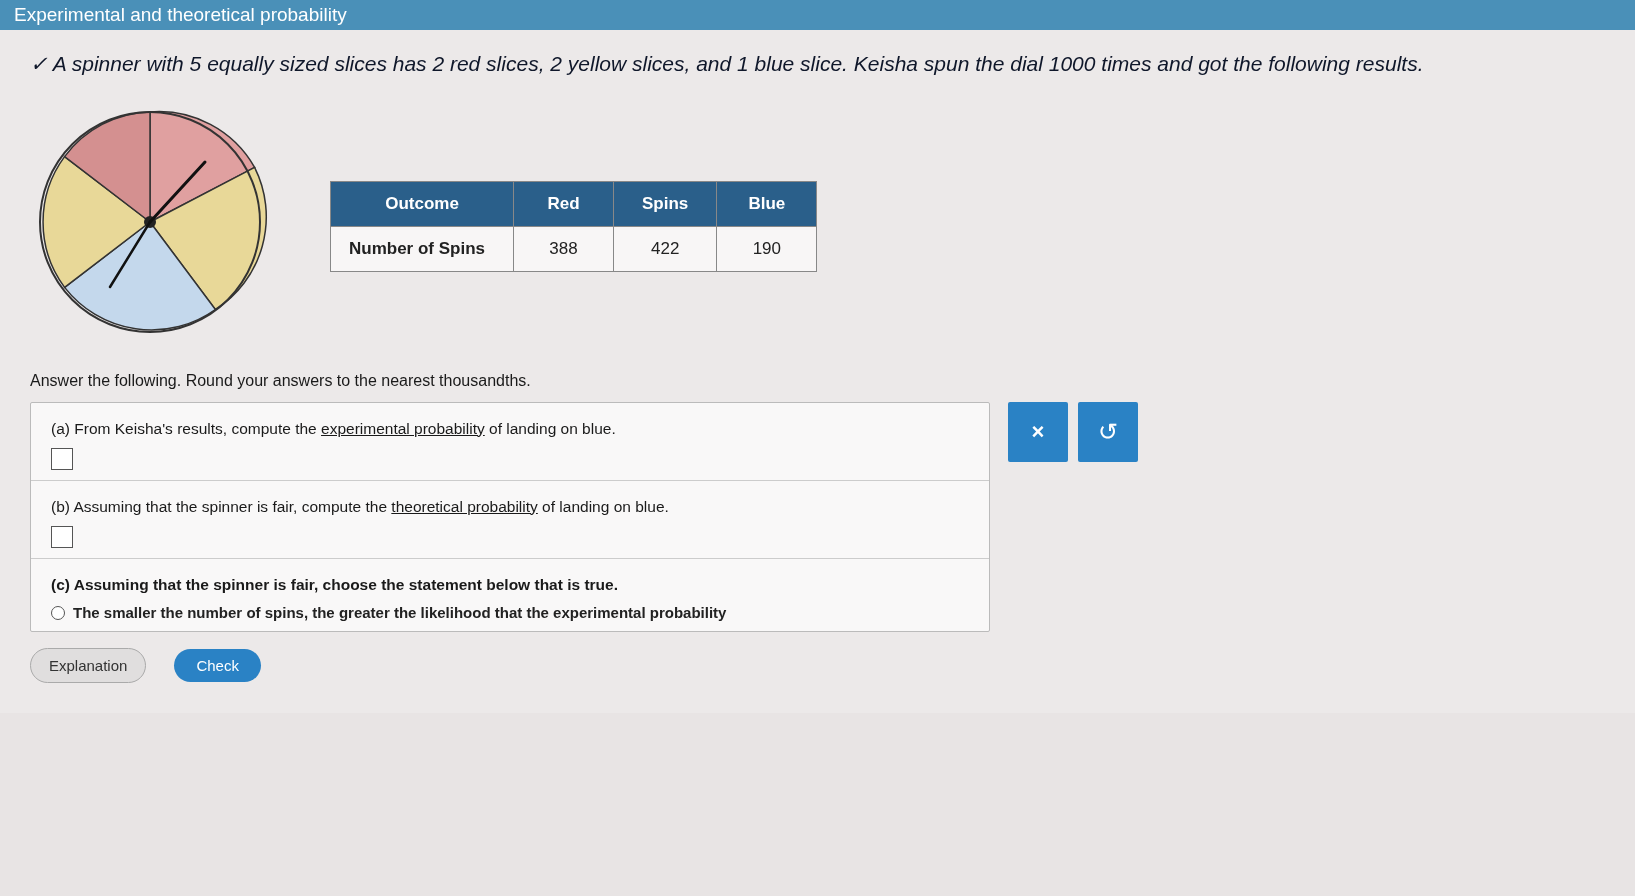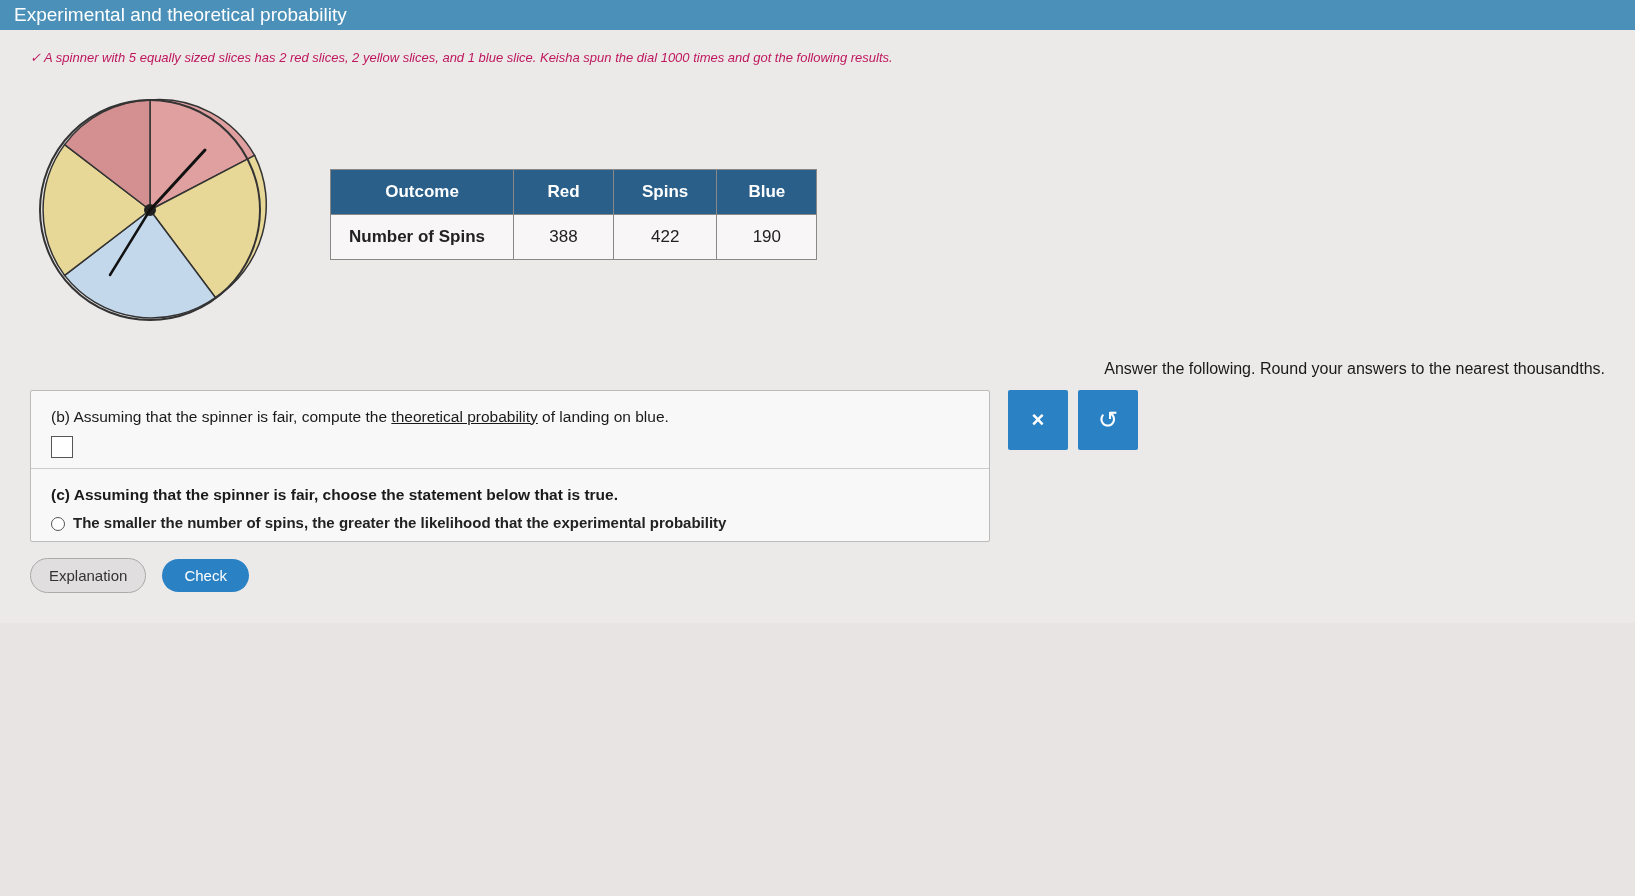--- a/index.html
+++ b/index.html
@@ -19,24 +19,24 @@
       padding: 4px 14px;
       display: flex;
       align-items: center;
       gap: 6px;
     }
     .main-content {
       padding: 18px 30px 30px 30px;
       background: #ece9e9;
     }
     .intro-text {
-      font-size: 13px;
+      font-size: 21px;
       font-style: italic;
       margin-bottom: 22px;
-      color: #be185d;
+      color: #0f172a;
       line-height: 1.5;
     }
     .spinner-and-table {
       display: flex;
       align-items: center;
       gap: 60px;
       margin-bottom: 30px;
     }
     
     .spinner-container {
@@ -76,21 +76,20 @@
       text-align: left;
       padding-left: 18px;
     }
     .answer-section {
       margin-top: 10px;
     }
     .answer-section p.instructions {
       font-size: 16px;
       margin-bottom: 12px;
       color: #1a1a1a;
-      text-align: right;
     }
     .questions-box {
       border: 1px solid #bbb;
       background: #f9f8f8;
       border-radius: 2px;
       width: 960px;
       display: inline-block;
       vertical-align: top;
     }
     .question-part {
@@ -118,21 +117,21 @@
     }
     .answer-box {
       width: 22px;
       height: 22px;
       border: 1.5px solid #555;
       background: white;
       display: inline-block;
     }
     .radio-option {
       display: flex;
-      align-items: flex-end;
+      align-items: flex-start;
       gap: 8px;
       margin-top: 6px;
       font-size: 15px;
     }
     .radio-circle {
       width: 14px;
       height: 14px;
       border-radius: 50%;
       border: 1.5px solid #555;
       background: white;
@@ -168,21 +167,21 @@
       height: 60px;
       font-size: 24px;
       cursor: pointer;
       border-radius: 2px;
       display: flex;
       align-items: center;
       justify-content: center;
     }
     .bottom-buttons {
       display: flex;
-      gap: 16px;
+      gap: 28px;
       margin-top: 16px;
       align-items: center;
     }
     .btn-explanation {
       background: #e0dede;
       border: 1px solid #aaa;
       padding: 8px 18px;
       font-size: 15px;
       cursor: pointer;
       border-radius: 20px;
@@ -258,20 +257,29 @@
       </tbody>
     </table>
   </div>
 
   <div class="answer-section">
     <p class="instructions">Answer the following. Round your answers to the nearest thousandths.</p>
 
     <div class="questions-and-buttons">
       <div class="questions-box">
 
+        <div class="question-part">
+          <div class="question-text">
+            <span>(a)</span>
+            <span>From Keisha's results, compute the </span><span class="underline-link">experimental probability</span><span> of landing on blue.</span>
+          </div>
+          <div class="answer-input-area">
+            <div class="answer-box"></div>
+          </div>
+        </div>
 
         <div class="question-part">
           <div class="question-text">
             <span>(b)</span>
             <span>Assuming that the spinner is fair, compute the </span><span class="underline-link">theoretical probability</span><span> of landing on blue.</span>
           </div>
           <div class="answer-input-area">
             <div class="answer-box"></div>
           </div>
         </div>

